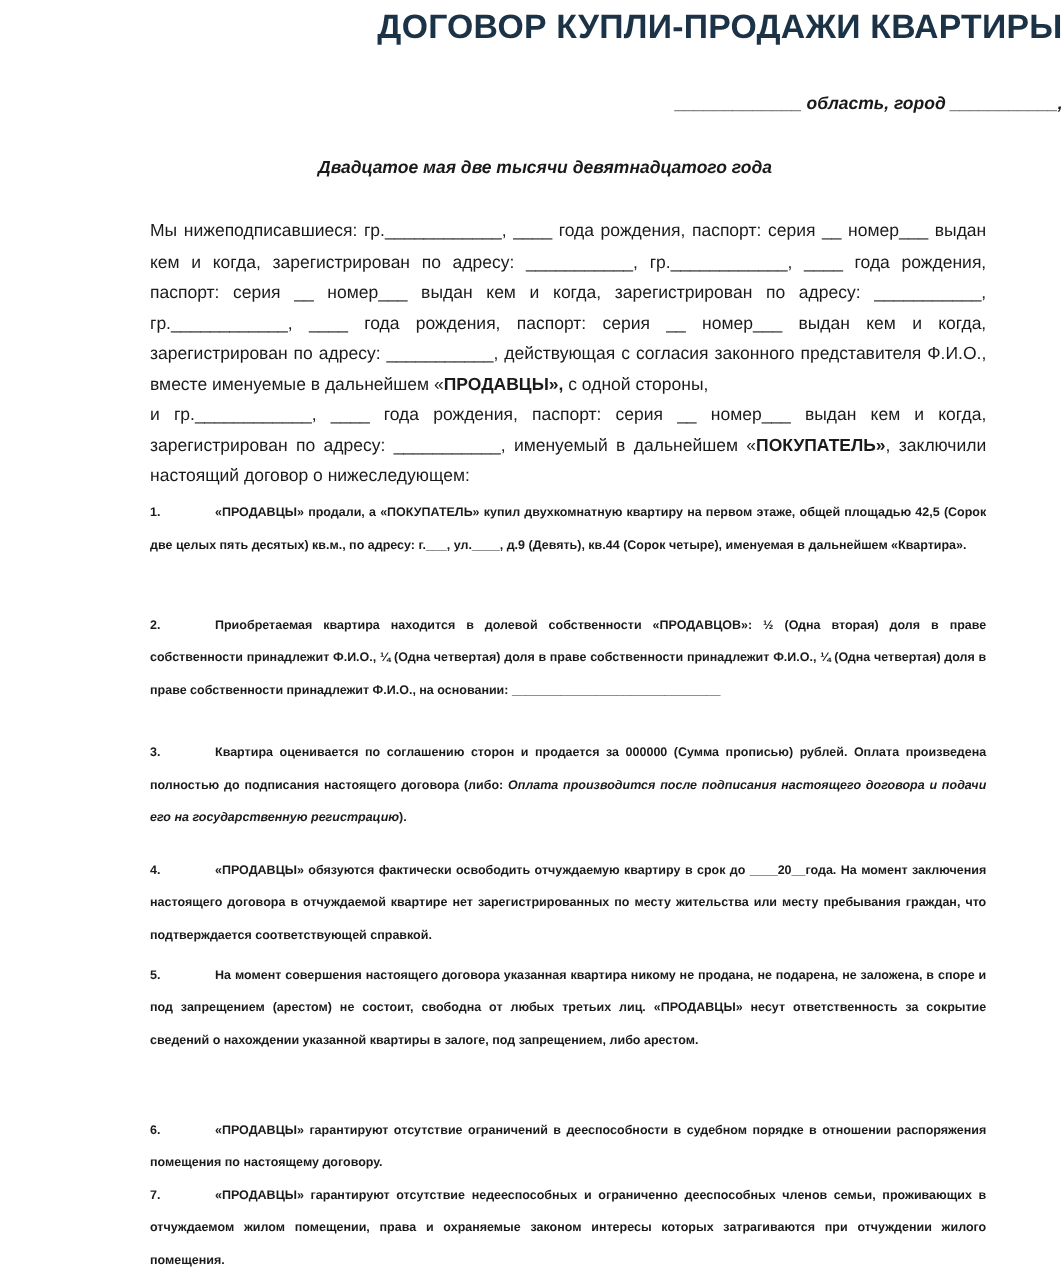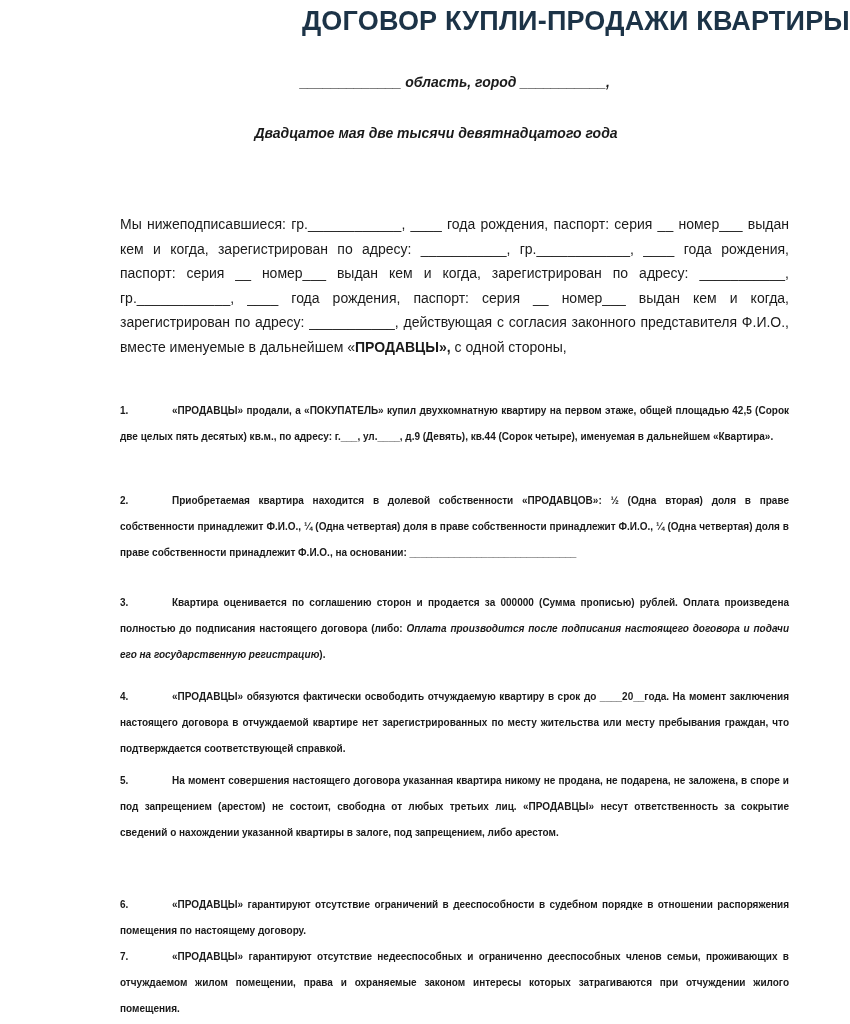--- a/index.html
+++ b/index.html
@@ -2,44 +2,45 @@
 <html><head>
   <meta charset="utf-8">
   <style>
     html, body { margin: 0; padding: 0; background: #ffffff; }
     body { width: 850px; height: 1024px; overflow: hidden; position: relative;
            font-family: "Liberation Sans", sans-serif; color: #1a1a1a; }
     .page { position: absolute; left: 0; top: 0; width: 850px; height: 1024px; }
     .title { position: absolute; top: 6px; left: 0; width: 850px; text-align: right;
              font-family: "Liberation Sans", sans-serif; font-weight: bold; font-size: 27px;
              color: #1c3347; letter-spacing: 0.2px; }
-    .place { position: absolute; top: 74px; left: 0; width: 850px; text-align: center;
+    .place { position: absolute; top: 74px; left: 0; width: 850px; text-align: right;
              font-style: italic; font-weight: bold; font-size: 14px; padding-left: 60px; box-sizing: border-box; }
     .date { position: absolute; top: 125px; left: 0; width: 850px; text-align: center;
             font-style: italic; font-weight: bold; font-size: 14px; padding-left: 22px; box-sizing: border-box; }
     .body { position: absolute; left: 120px; width: 669px; font-size: 14px; line-height: 24.5px;
-            text-align: justify; margin-top: 40px; }
+            text-align: justify; }
     .intro { top: 172px; }
     .p { margin: 0; }
     .clause { position: absolute; left: 120px; width: 669px; font-size: 10px; line-height: 25.8px;
               text-align: justify; font-weight: bold; }
     .num { display: inline-block; width: 52px; }
     .b { font-weight: bold; }
     .i { font-style: italic; }
   </style>
 </head>
 <body>
 
 <div class="page">
   <div class="title">ДОГОВОР КУПЛИ-ПРОДАЖИ КВАРТИРЫ</div>
   <div class="place">_____________ область,  город ___________,</div>
   <div class="date">Двадцатое мая  две тысячи девятнадцатого года</div>
 
   <div class="body intro">
     <p class="p"><span>Мы нижеподписавшиеся: гр.____________, ____ года рождения, паспорт: серия __ номер___ выдан кем и когда, зарегистрирован по адресу: ___________, гр.____________, ____ года рождения, паспорт: серия __ номер___ выдан кем и когда, зарегистрирован по адресу: ___________, гр.____________, ____ года рождения, паспорт: серия __ номер___ выдан кем и когда, зарегистрирован по адресу: ___________, действующая с согласия законного представителя Ф.И.О., вместе именуемые в дальнейшем «</span><span class="b">ПРОДАВЦЫ»,</span><span> с одной стороны,</span></p>
+    <p class="p"><span>и гр.____________, ____ года рождения, паспорт: серия __ номер___ выдан кем и когда, зарегистрирован по адресу: ___________, именуемый в дальнейшем «</span><span class="b">ПОКУПАТЕЛЬ»</span><span>, заключили настоящий договор о нижеследующем:</span></p>
   </div>
 
   <div class="clause" style="top:398px">
     <span class="num">1.</span><span>«ПРОДАВЦЫ» продали, а «ПОКУПАТЕЛЬ» купил двухкомнатную квартиру на первом этаже, общей площадью 42,5 (Сорок две целых пять десятых) кв.м., по адресу: г.___, ул.____, д.9 (Девять), кв.44 (Сорок четыре), именуемая в дальнейшем «Квартира».</span>
   </div>
   <div class="clause" style="top:488px">
     <span class="num">2.</span><span>Приобретаемая квартира находится в долевой собственности «ПРОДАВЦОВ»: ½ (Одна вторая) доля в праве собственности принадлежит Ф.И.О., ¼ (Одна четвертая) доля в праве собственности принадлежит Ф.И.О., ¼ (Одна четвертая) доля в праве собственности принадлежит Ф.И.О., на основании: ______________________________</span>
   </div>
   <div class="clause" style="top:590px">
     <span class="num">3.</span><span>Квартира оценивается по соглашению сторон и продается за 000000 (Сумма прописью) рублей. Оплата произведена полностью до подписания настоящего договора (либо: </span><span class="i">Оплата производится после подписания настоящего договора и подачи его на государственную регистрацию</span><span>).</span>

